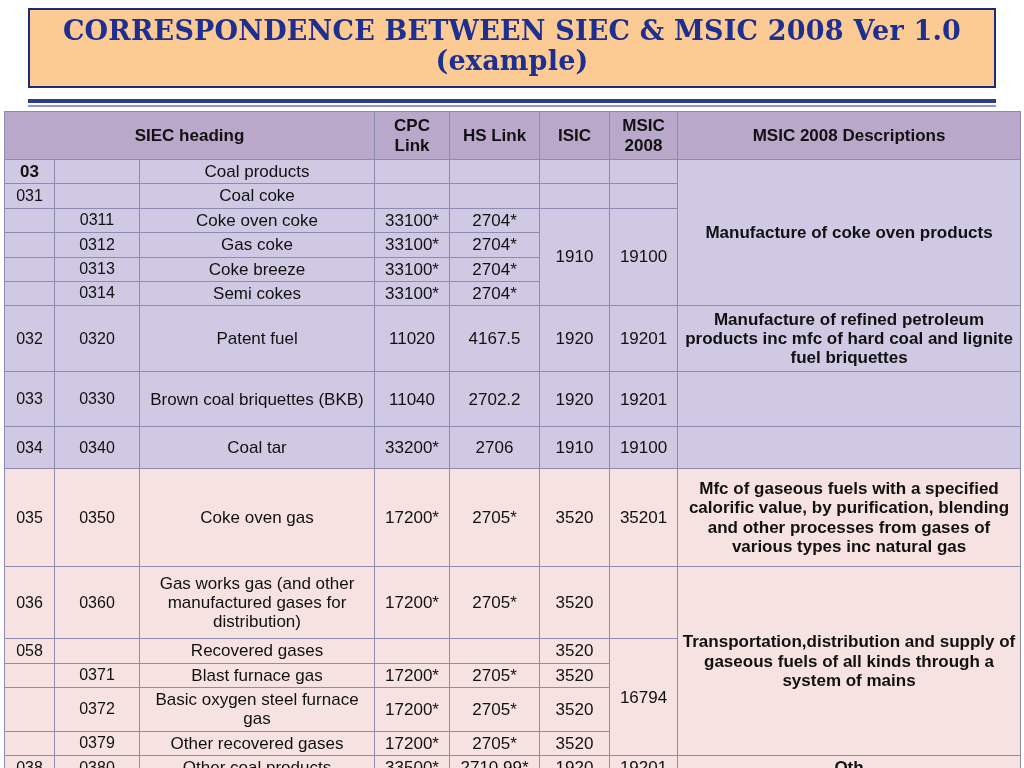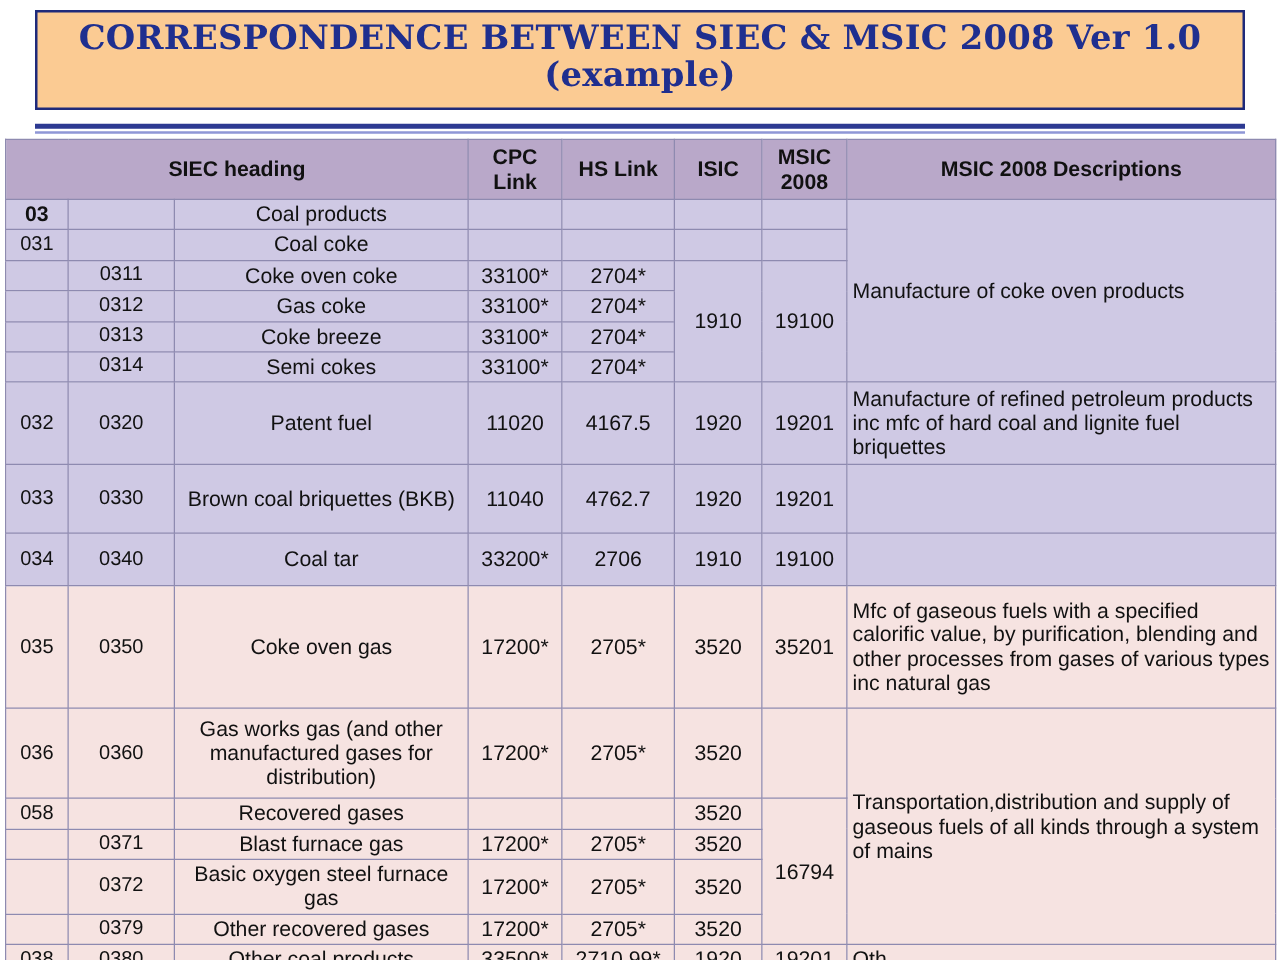--- a/index.html
+++ b/index.html
@@ -86,21 +86,21 @@
   
   tbody tr.k td { background: #f6e3e1; }
 
   td.code { text-align: center; font-size: 16px; }
   td.code-b { text-align: center; font-weight: bold; font-size: 17px; }
   td.desc { text-align: center; }
   td.num { text-align: center; }
   td.mid { vertical-align: middle; }
   td.top { vertical-align: top; }
   
-  td.msicdesc { text-align: left; vertical-align: top; padding-top: 4px; }
+  td.msicdesc { text-align: center; vertical-align: top; padding-top: 4px; font-weight: bold; }
 </style>
 </head>
 <body>
 
 <div class="slide">
 
   <div class="title-banner">
     <div class="t">CORRESPONDENCE BETWEEN SIEC &amp; MSIC 2008 Ver 1.0</div>
     <div class="t">(example)</div>
   </div>
@@ -198,21 +198,21 @@
           <td class="num">1920</td>
           <td class="num">19201</td>
           <td class="msicdesc">Manufacture of refined petroleum products inc mfc of hard coal and lignite fuel briquettes</td>
         </tr>
 
         <tr class="p" style="height:55px">
           <td class="code">033</td>
           <td class="code">0330</td>
           <td class="desc">Brown coal briquettes (BKB)</td>
           <td class="num">11040</td>
-          <td class="num">4762.7</td>
+          <td class="num">2702.2</td>
           <td class="num">1920</td>
           <td class="num">19201</td>
           <td class="msicdesc"></td>
         </tr>
 
         <tr class="p" style="height:42px">
           <td class="code">034</td>
           <td class="code">0340</td>
           <td class="desc">Coal tar</td>
           <td class="num">33200*</td>

